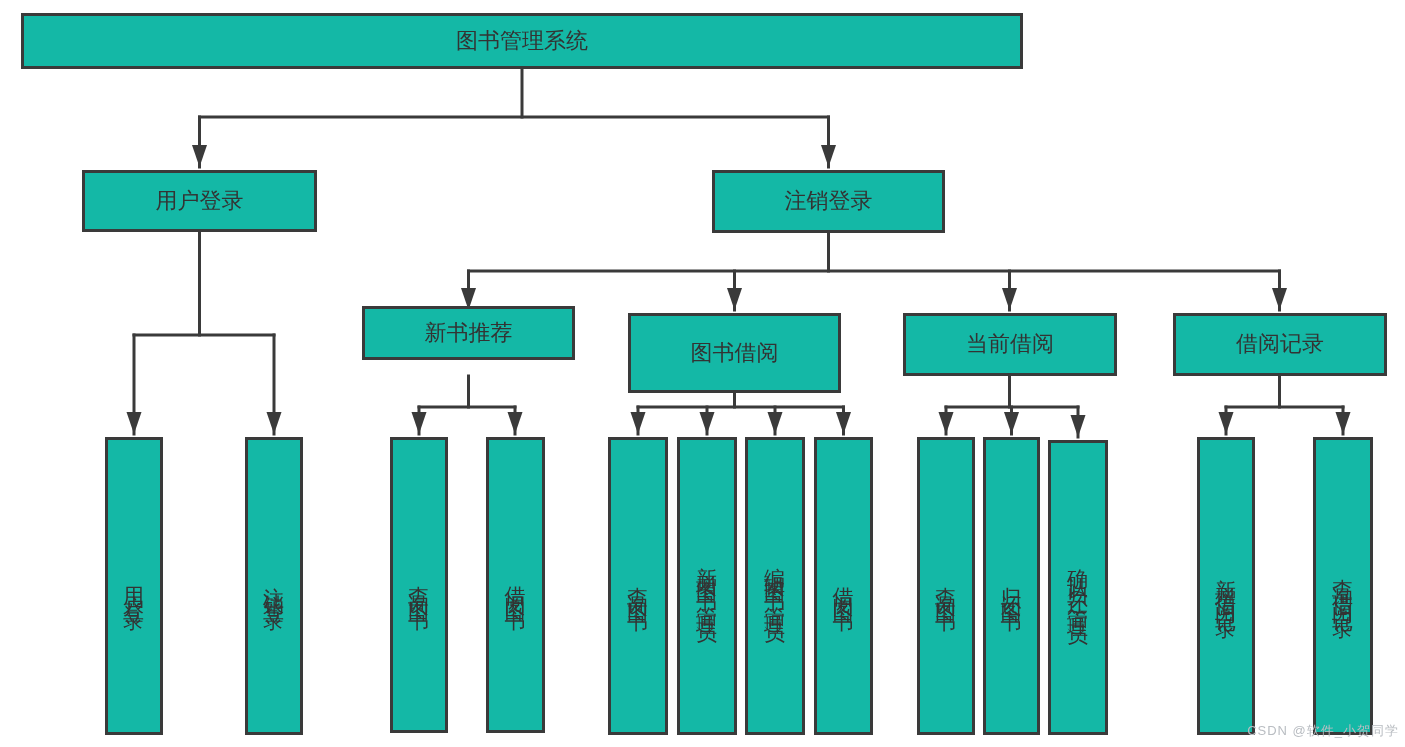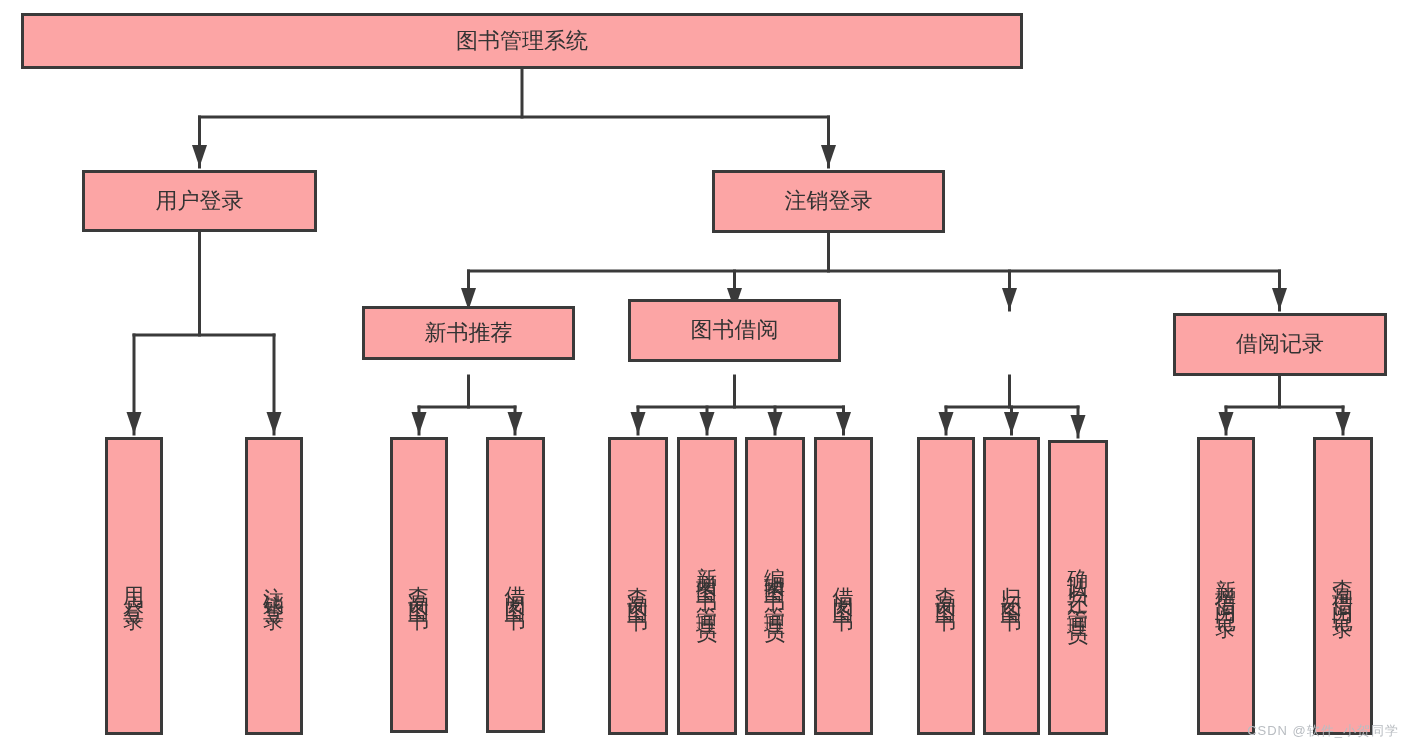--- a/index.html
+++ b/index.html
@@ -1,21 +1,21 @@
 <!DOCTYPE html>
 <html><head>
 <meta charset="utf-8">
 <style>
   * { margin:0; padding:0; box-sizing:border-box; }
   html,body { background:#ffffff; }
   body { font-family:"Liberation Sans", sans-serif; }
   .stage { position:relative; width:1405px; height:747px; background:#ffffff; overflow:hidden; }
   .wires { position:absolute; left:0; top:0; width:1405px; height:747px; z-index:1; }
   .box {
-    position:absolute; background:#fca5a5; border:3px solid #3a3a3a;
+    position:absolute; background:#14b8a6; border:3px solid #3a3a3a;
     display:flex; align-items:center; justify-content:center;
     color:#333333; z-index:2;
   }
   .box .lbl { font-size:22px; line-height:1.2; white-space:nowrap; }
   .leaf .lbl {
     writing-mode:vertical-rl; text-orientation:mixed;
     font-size:21px; letter-spacing:8px; white-space:normal;
   }
   .watermark {
     position:absolute; right:6px; bottom:7px; z-index:3;
@@ -84,22 +84,25 @@
   <div class="box" style="left:82px;top:170px;width:235px;height:62px">
     <span class="lbl">用户登录</span>
   </div>
   <div class="box" style="left:712px;top:170px;width:233px;height:63px">
     <span class="lbl">注销登录</span>
   </div>
 
   <div class="box" style="left:362px;top:306px;width:213px;height:54px">
     <span class="lbl">新书推荐</span>
   </div>
-  <div class="box" style="left:628px;top:299px;width:213px;height:63px">
+  <div class="box" style="left:628px;top:313px;width:213px;height:80px">
     <span class="lbl">图书借阅</span>
+  </div>
+  <div class="box" style="left:903px;top:313px;width:214px;height:63px">
+    <span class="lbl">当前借阅</span>
   </div>
   <div class="box" style="left:1173px;top:313px;width:214px;height:63px">
     <span class="lbl">借阅记录</span>
   </div>
 
   <div class="box leaf" style="left:105px;top:437px;width:58px;height:298px">
     <span class="lbl">用户登录</span>
   </div>
   <div class="box leaf" style="left:245px;top:437px;width:58px;height:298px">
     <span class="lbl">注销登录</span>

